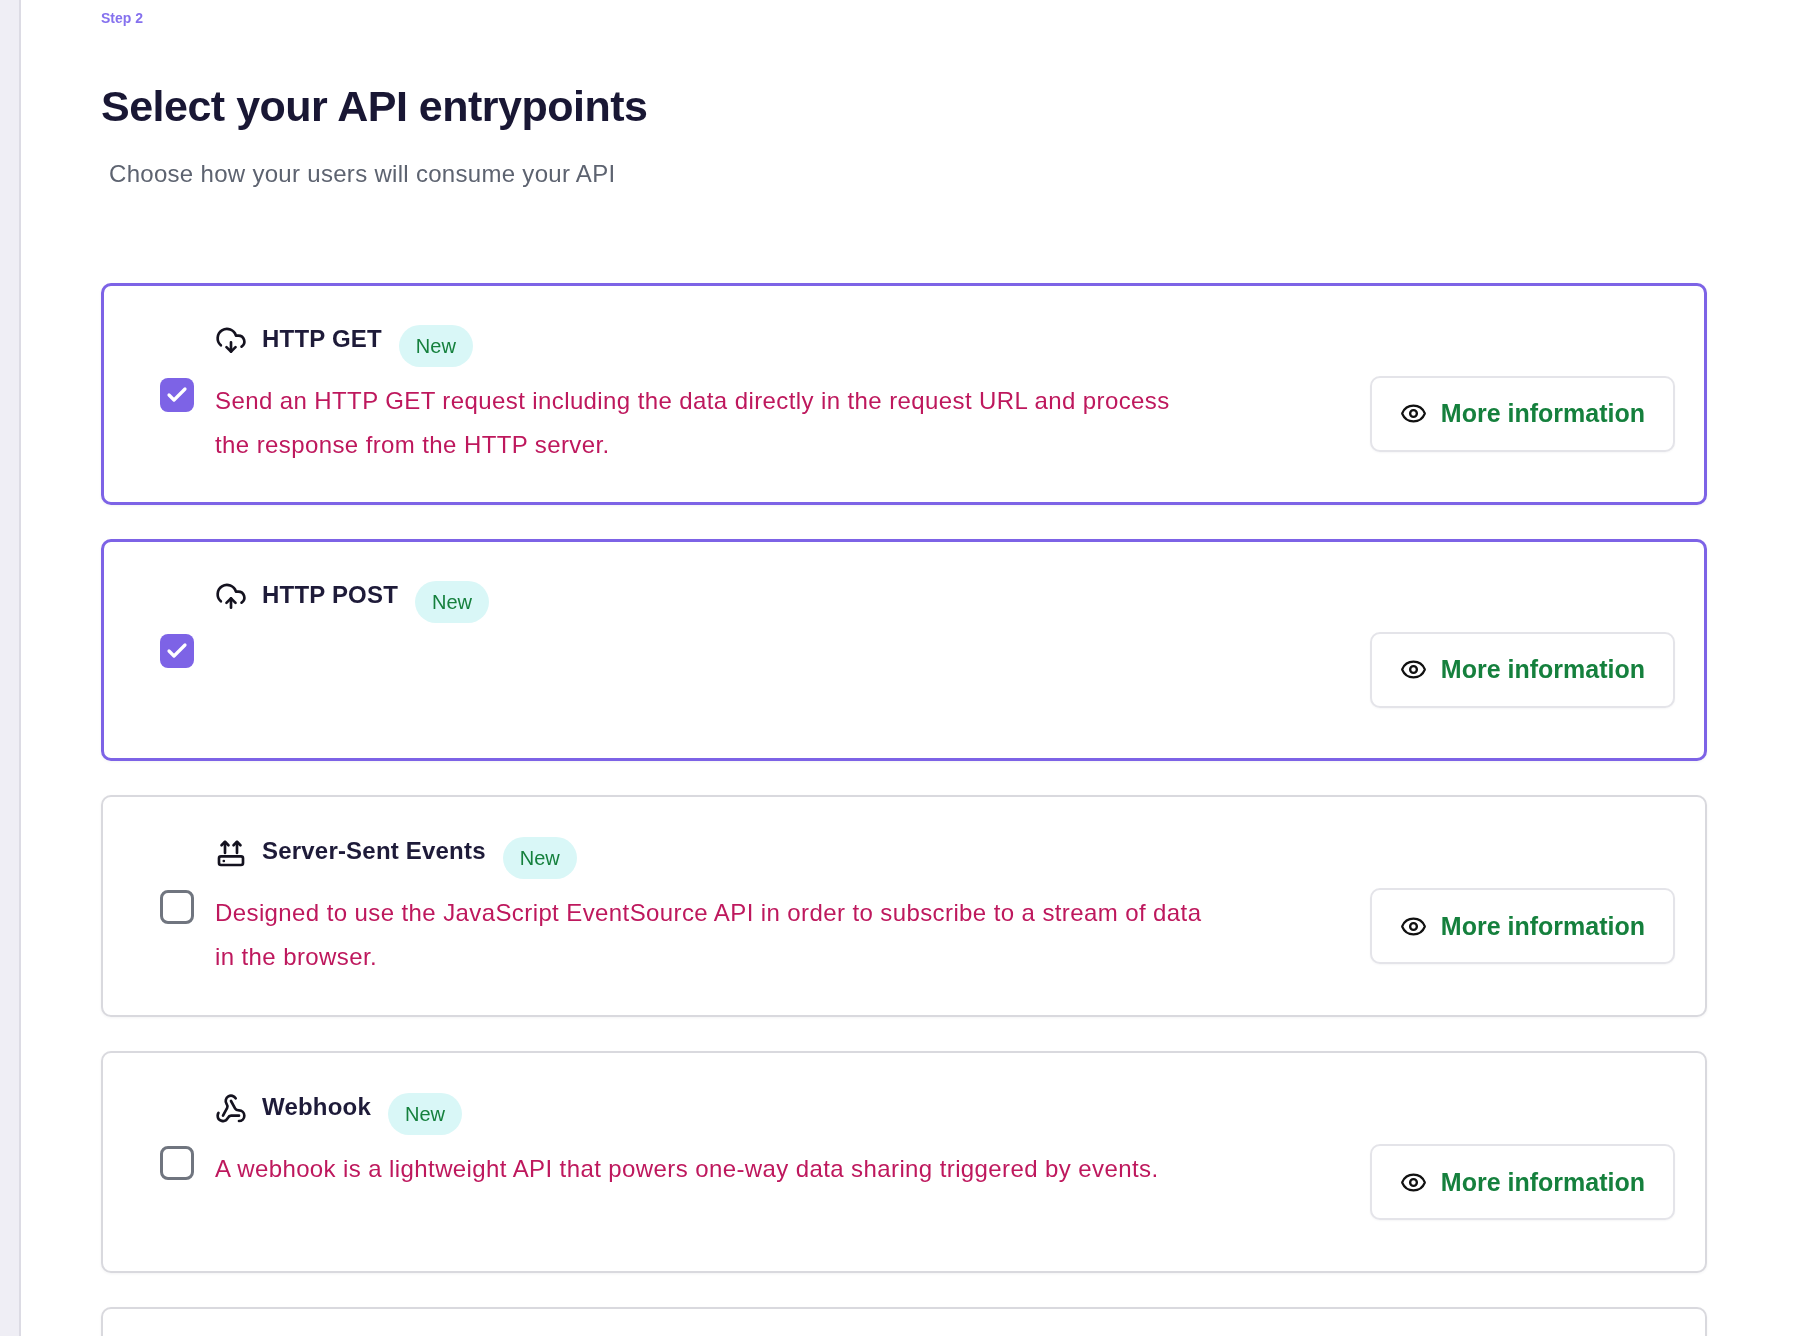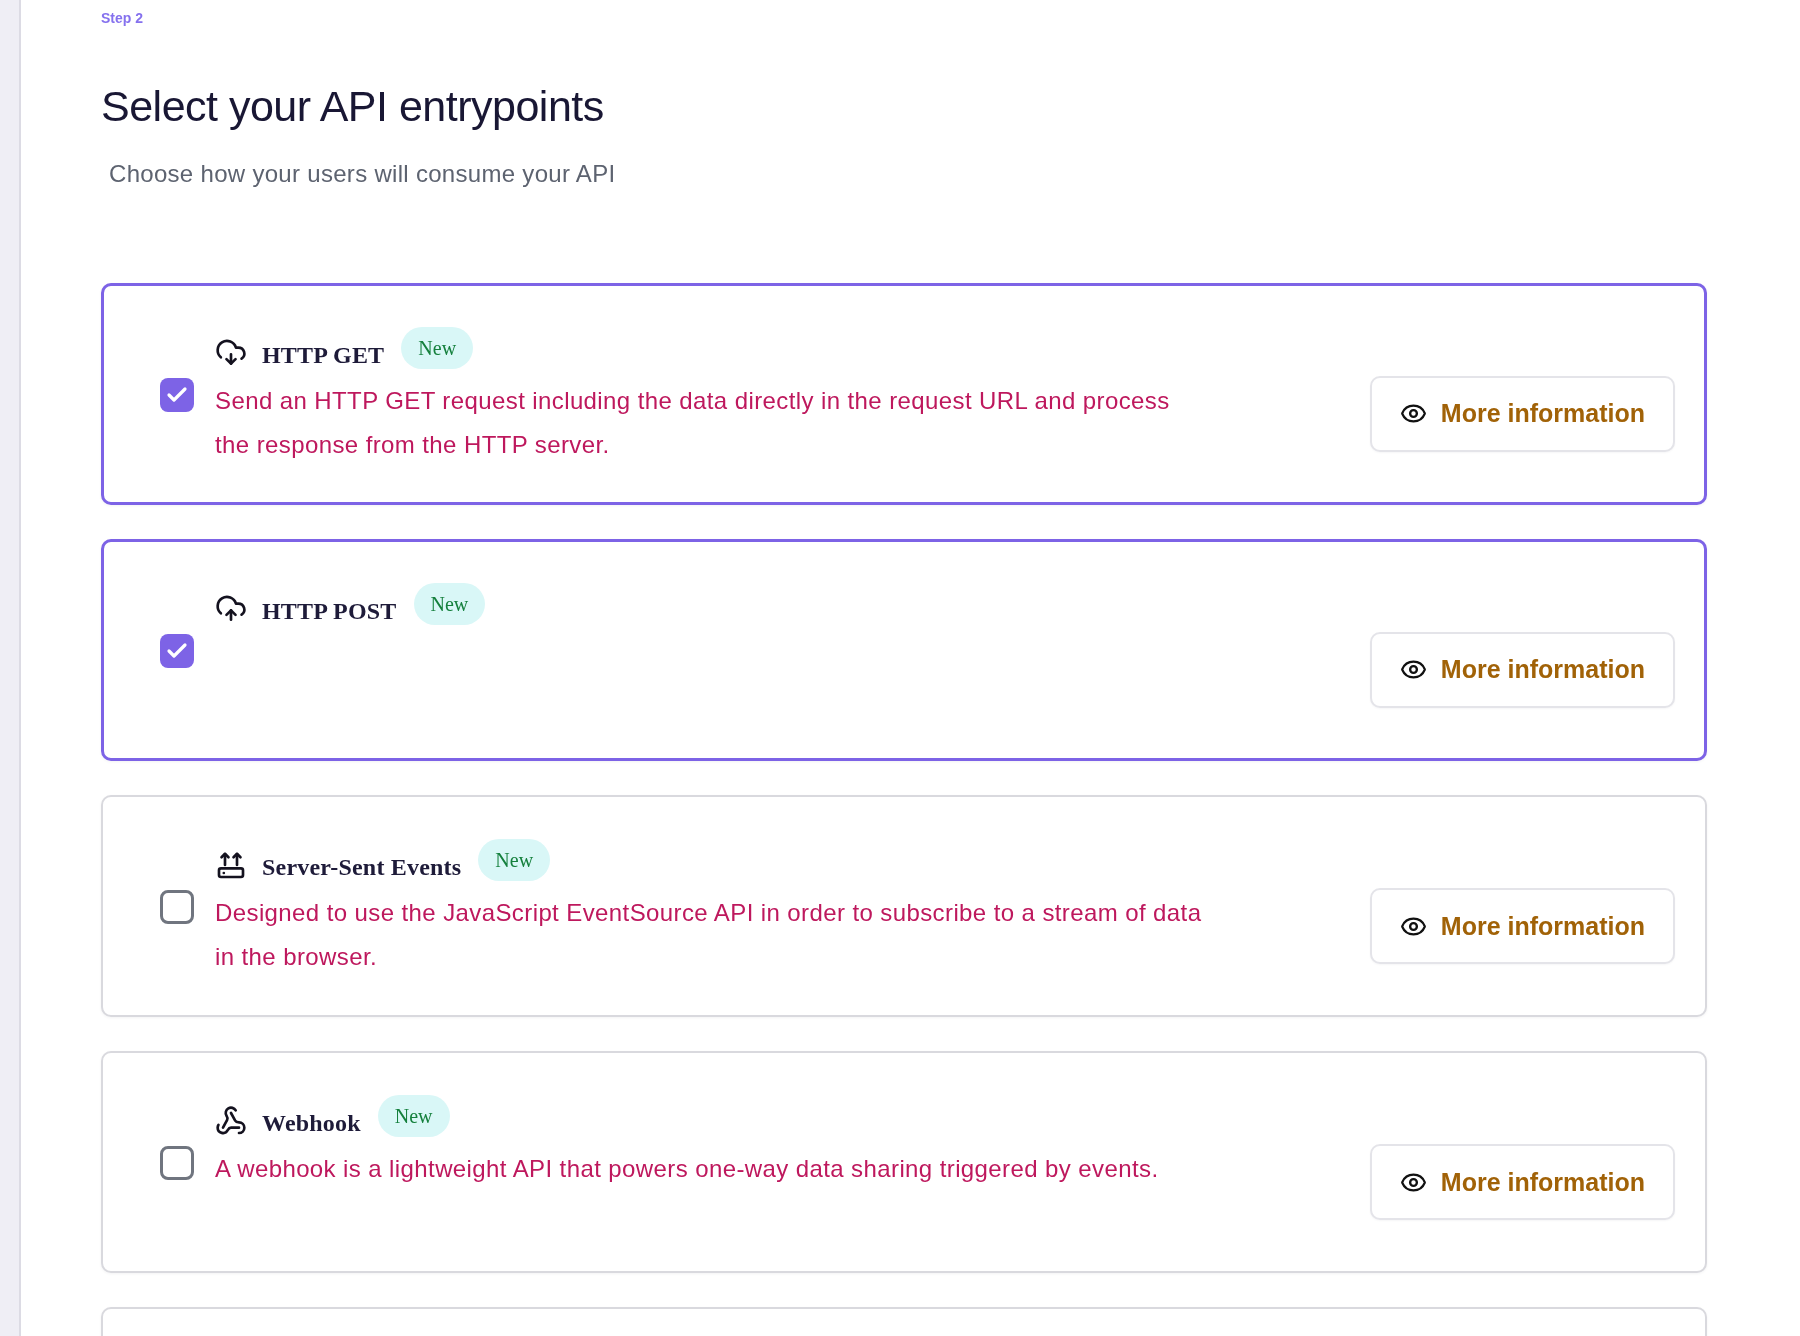--- a/index.html
+++ b/index.html
@@ -6,21 +6,21 @@
   body {
     width:1800px; height:1336px; overflow:hidden; position:relative;
     background:#ffffff; font-family:"Liberation Sans", sans-serif;
   }
   .gutter {
     position:absolute; left:0; top:0; width:19px; height:1336px;
     background:#efeef5; border-right:2px solid #dcdbe4;
   }
   .content { position:absolute; left:101px; top:0; width:1606px; }
   .step-label { margin:10px 0 0; font-size:14px; font-weight:700; color:var(--color-step,#8571ee); }
-  .page-title { margin:56px 0 0; font-size:43px; font-weight:400; letter-spacing:-0.5px; color:var(--color-heading,#191734); }
+  .page-title { margin:56px 0 0; font-size:43px; font-weight:700; letter-spacing:-0.5px; color:var(--color-heading,#191734); }
   .subtitle { margin:29px 8px 0; font-size:24px; letter-spacing:0.3px; color:#5d6370; }
   .cards { margin-top:95px; }
   .card {
     box-sizing:border-box; height:222px; background:#fff;
     border:2px solid var(--color-card-border,#d9d9de); border-radius:10px;
     display:flex; align-items:flex-start;
     padding:40px 30px 0 57px; margin-bottom:34px;
     box-shadow:0 1px 3px rgba(20,20,40,.05);
   }
   .card.selected { border:3px solid var(--color-accent,#7d63e6); padding:39px 29px 0 56px; }
@@ -28,37 +28,37 @@
   .checkbox {
     margin-top:53px; width:34px; height:34px; flex:0 0 34px; box-sizing:border-box;
     border-radius:8px; border:3px solid #70757f; background:#fff;
     display:flex; align-items:center; justify-content:center; cursor:pointer;
   }
   .checkbox.checked { border:none; background:var(--color-accent,#7d63e6); }
   .checkbox .check { width:24px; height:24px; stroke:#fff; stroke-width:3.2; fill:none;
     stroke-linecap:round; stroke-linejoin:round; display:none; }
   .checkbox.checked .check { display:block; }
   .card-content { margin-left:21px; flex:1 1 auto; min-width:0; }
-  .title-row { display:flex; align-items:flex-end; gap:15px; height:44px;font-family:Liberation Serif, serif; }
+  .title-row { display:flex; align-items:flex-start; gap:15px; height:44px; }
   .title-icon { width:32px; height:32px; stroke:#14121f; stroke-width:2; fill:none;
     stroke-linecap:round; stroke-linejoin:round; display:none; }
   .card-title { font-size:24px; font-weight:700; letter-spacing:0.2px; color:#1e1b39; }
   .badge {
     background:var(--color-badge-bg,#d9f7f7); color:#15803d;
     font-size:20px; line-height:20px; padding:11px 17px; border-radius:999px; margin-left:2px;
   }
   .desc {
     margin:10px 0 0; font-size:24px; line-height:44px; letter-spacing:0.4px;
     color:#be185d; max-width:990px;
   }
   .more-btn {
     align-self:center; margin-left:auto; flex:0 0 auto;
     display:flex; align-items:center; gap:14px; height:76px; padding:0 28px;
     background:#fff; border:2px solid #e4e4e9; border-radius:10px;
-    font-family:"Liberation Sans", sans-serif; font-size:25px; font-weight:700; color:#a16207;
+    font-family:"Liberation Sans", sans-serif; font-size:25px; font-weight:700; color:#15803d;
     cursor:pointer; box-shadow:0 1px 2px rgba(20,20,40,.04); white-space:nowrap;
   }
   .eye { width:27px; height:27px; stroke:#111; stroke-width:2.1; fill:none;
     stroke-linecap:round; stroke-linejoin:round; }
 </style>
 </head>
 <body>
 
 <div class="gutter"></div>
 

